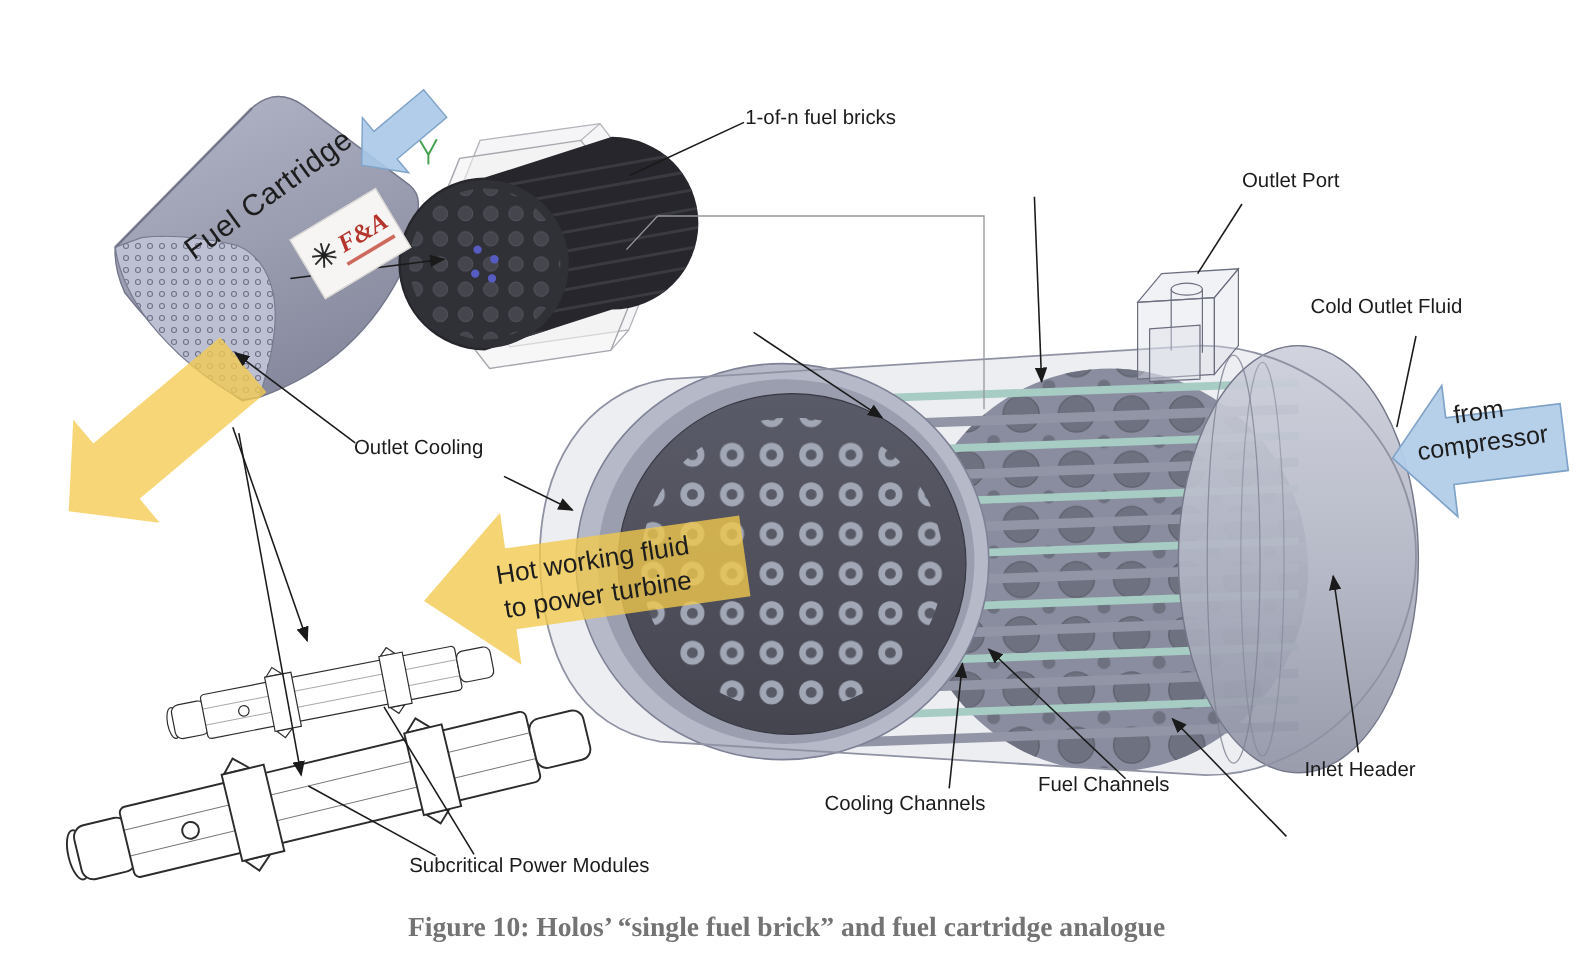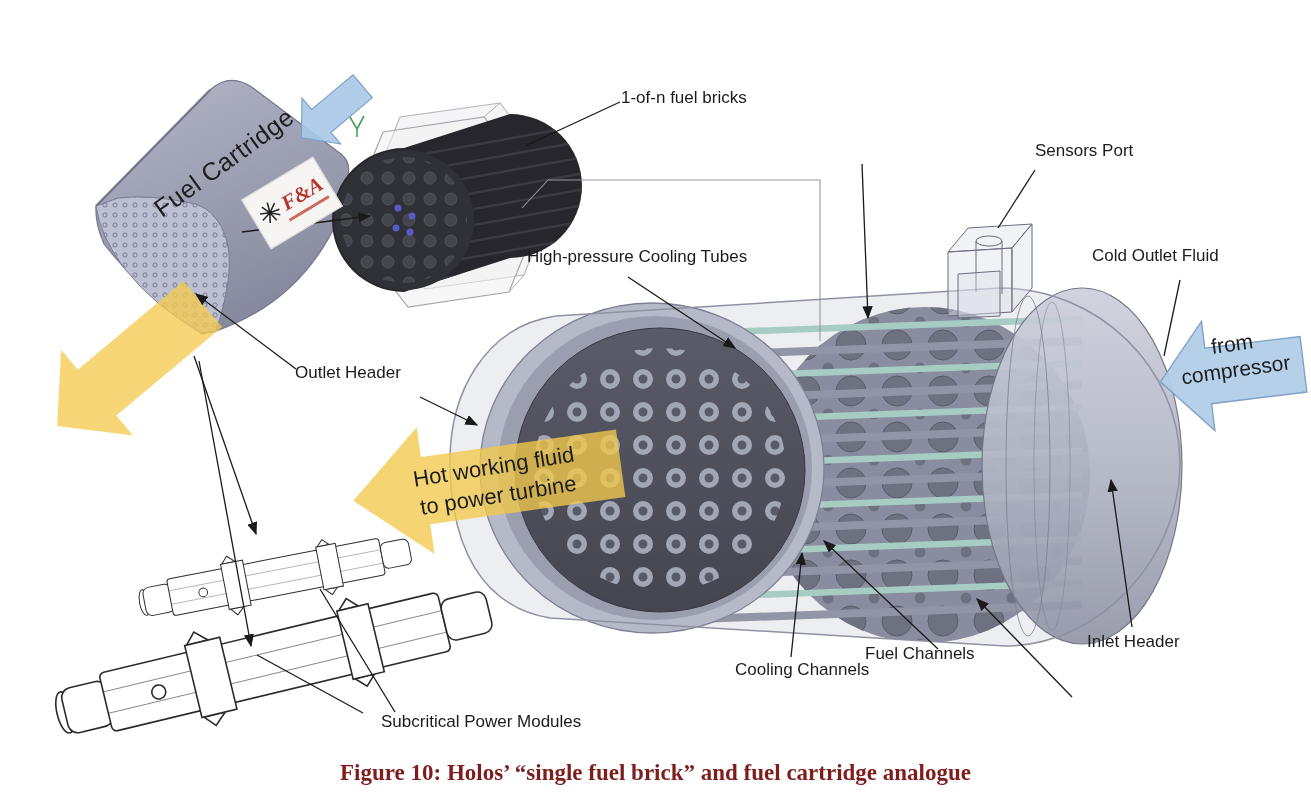--- a/index.html
+++ b/index.html
@@ -15,21 +15,21 @@
        display:flex;flex-direction:column;align-items:center;justify-content:center;}
   #fa-logo .fa-row{display:flex;align-items:center;gap:3px;}
   #fa-logo .fa-text{font-family:"Liberation Serif",serif;font-weight:bold;font-style:italic;
        font-size:21px;color:#b5342c;line-height:1;}
   #fa-logo .fa-sub{width:46px;height:3px;background:#c0392b;margin-top:3px;opacity:.75;align-self:flex-end;margin-right:6px;}
   #hot-arrow-text{left:372px;top:453px;width:248px;transform:rotate(-9deg);
        font-size:22px;line-height:1.3;color:#1d1d1d;}
   #from-arrow-text{left:1161px;top:331px;width:146px;transform:rotate(-8deg);
        font-size:21px;line-height:1.25;color:#1d1d1d;}
   #caption{position:absolute;left:0;top:760px;width:100%;text-align:center;z-index:2;
-       font-family:"Liberation Serif",serif;font-weight:bold;font-size:23px;color:#7f1d1d;}
+       font-family:"Liberation Serif",serif;font-weight:bold;font-size:23px;color:#737373;}
   .mod{fill:#ffffff;stroke:#2c2c2c;stroke-width:1.6;}
   .modline{stroke:#2c2c2c;stroke-width:.8;opacity:.65;}
   .wire{fill:#dcdee8;fill-opacity:.4;stroke:#6b6e7e;stroke-width:1;}
   .leader{stroke:#1a1a1a;stroke-width:1.3;fill:none;}
   .callout{stroke:#97979d;stroke-width:1.1;fill:none;}
 </style>
 </head>
 <body>
 
 <div id="canvas">
@@ -229,28 +229,27 @@
         <line x1="0" y1="0" x2="9" y2="-6"></line>
       </g>
       <circle cx="0" cy="0" r="2.4" fill="#1e1e1e"></circle>
     </svg>
     <span class="fa-text">F&amp;A</span>
   </div>
   <div class="fa-sub"></div>
 </div>
 
 <div class="lbl" style="left:621px;top:88px;">1-of-n fuel bricks</div>
-<div class="lbl" style="left:1035px;top:141px;">Sensors Port</div>
+<div class="lbl" style="left:1035px;top:141px;">Outlet Port</div>
 <div class="lbl" style="left:1092px;top:246px;">Cold Outlet Fluid</div>
-<div class="lbl" style="left:527px;top:247px;">High-pressure Cooling Tubes</div>
-<div class="lbl" style="left:295px;top:363px;">Outlet Header</div>
-<div class="lbl" style="left:687px;top:660px;margin-left:48px;">Cooling Channels</div>
+<div class="lbl" style="left:295px;top:363px;">Outlet Cooling</div>
+<div class="lbl" style="left:687px;top:660px;">Cooling Channels</div>
 <div class="lbl" style="left:865px;top:644px;">Fuel Channels</div>
 <div class="lbl" style="left:1087px;top:632px;">Inlet Header</div>
-<div class="lbl" style="left:341px;top:712px;margin-left:40px;">Subcritical Power Modules</div>
+<div class="lbl" style="left:341px;top:712px;">Subcritical Power Modules</div>
 
 <div class="lbl rot" id="hot-arrow-text">
   <div>Hot working fluid</div>
   <div>to power turbine</div>
 </div>
 
 <div class="lbl rot" id="from-arrow-text">
   <div>from</div>
   <div>compressor</div>
 </div>

